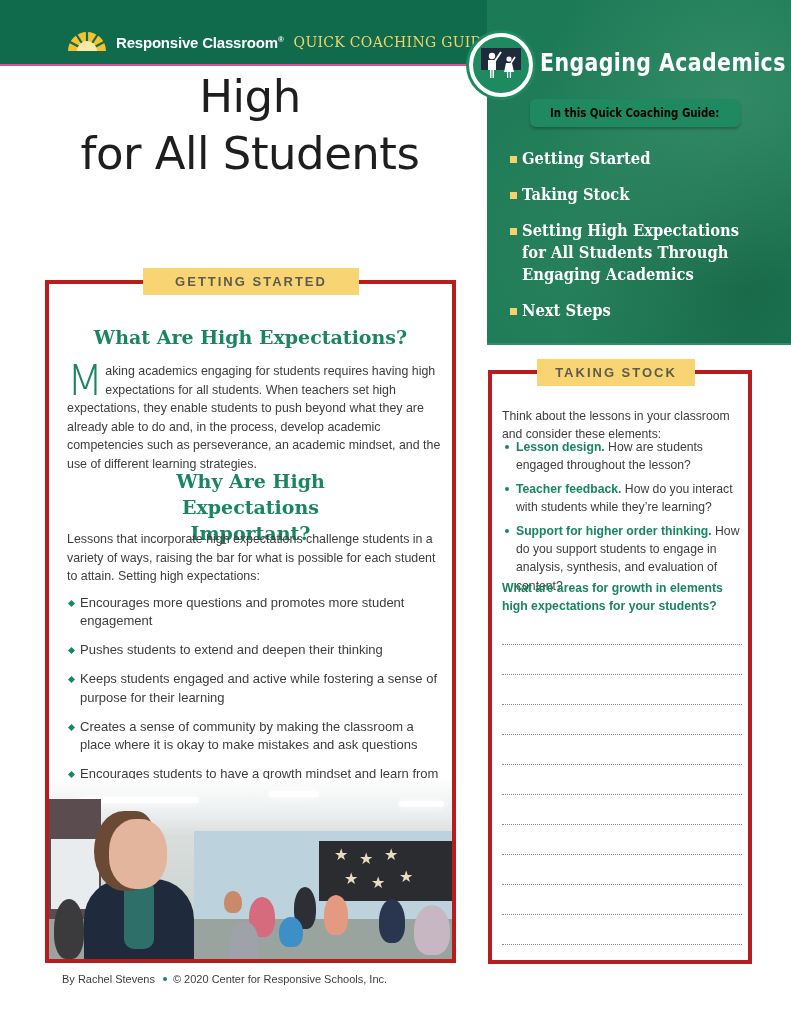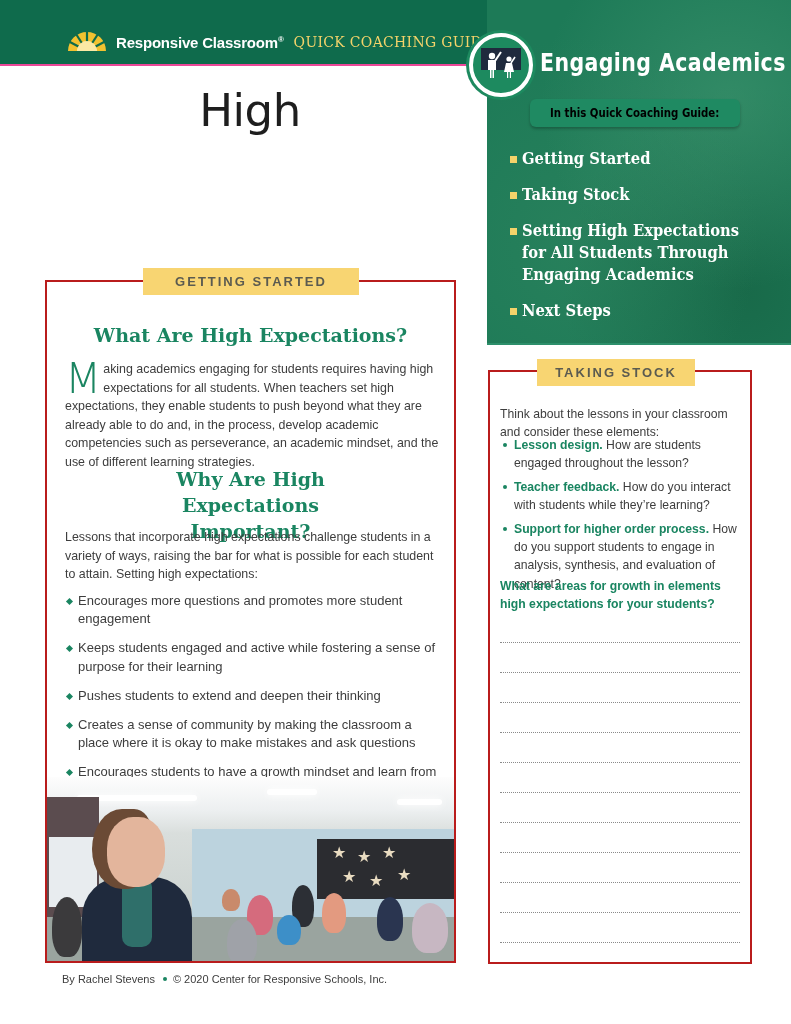--- a/index.html
+++ b/index.html
@@ -58,29 +58,29 @@
   .hero-list li {
     color: #ffffff; font-family: "DejaVu Serif", serif; font-weight: bold;
     font-size: 16px; line-height: 22px; margin-bottom: 14px;
     display: flex;
   }
   .hero-list li .sq { width: 7px; height: 7px; background: #f4d36a; margin: 8px 5px 0 0; flex: none; }
   .hero-list li .txt { transform: scaleX(0.92); transform-origin: left center; display: inline-block; }
 
   
   .main-title {
-    position: absolute; left: 40px; top: 82px; width: 420px;
+    position: absolute; left: 40px; top: 68px; width: 420px;
     text-align: center; color: #1e1e1e;
     font-family: "DejaVu Sans", sans-serif; font-size: 45px; line-height: 57px; font-weight: 500;
     letter-spacing: -0.5px;
   }
 
   
   .box {
-    position: absolute; border: 2px solid #b91c1c;
+    position: absolute; border: 4px solid #b91c1c;
   }
   .box-left { left: 45px; top: 280px; width: 411px; height: 683px; overflow: hidden; }
   .box-right { left: 488px; top: 370px; width: 264px; height: 594px; }
 
   .tab-label {
     position: absolute; background: #f8d572; color: #5b5b50;
     font-weight: bold; letter-spacing: 2px; font-size: 13px;
     display: flex; align-items: center; justify-content: center;
     z-index: 2;
   }
@@ -188,44 +188,45 @@
       <span class="txt">Setting High Expectations for All Students Through Engaging Academics</span>
     </li>
   <li>
       <span class="sq"></span>
       <span class="txt">Next Steps</span>
     </li>
 </ul>
 
 <h1 class="main-title">
   <div>High</div>
+  <div>for All Students</div>
 </h1>
 
 <div class="tab-label tab-left">GETTING STARTED</div>
 <div class="box box-left">
   <div class="h2 sec1-title">What Are High Expectations?</div>
   <div class="body-text sec1-body">
     <span class="dropcap">M</span><span>aking academics engaging for students requires having high expectations for all students. When teachers set high expectations, they enable students to push beyond what they are already able to do and, in the process, develop academic competencies such as perseverance, an academic mindset, and the use of different learning strategies.</span>
   </div>
 
   <div class="h2 sec2-title"><span style="display:inline-block;width:230px;">Why Are High Expectations Important?</span></div>
   <div class="body-text sec2-body">Lessons that incorporate high expectations challenge students in a variety of ways, raising the bar for what is possible for each student to attain. Setting high expectations:</div>
 
   <ul class="bullets">
     <li>
         <span class="dot"></span>
         <span>Encourages more questions and promotes more student engagement</span>
       </li>
     <li>
         <span class="dot"></span>
+        <span>Pushes students to extend and deepen their thinking</span>
+      </li>
+    <li>
+        <span class="dot"></span>
         <span>Keeps students engaged and active while fostering a sense of purpose for their learning</span>
-      </li>
-    <li>
-        <span class="dot"></span>
-        <span>Pushes students to extend and deepen their thinking</span>
       </li>
     <li>
         <span class="dot"></span>
         <span>Creates a sense of community by making the classroom a place where it is okay to make mistakes and ask questions</span>
       </li>
     <li>
         <span class="dot"></span>
         <span>Encourages students to have a growth mindset and learn from challenges</span>
       </li>
   </ul>
@@ -268,21 +269,21 @@
     <li>
         <span class="dot"></span>
         <span><b>Lesson design.</b><span> How are students engaged throughout the lesson?</span></span>
       </li>
     <li>
         <span class="dot"></span>
         <span><b>Teacher feedback.</b><span> How do you interact with students while they’re learning?</span></span>
       </li>
     <li>
         <span class="dot"></span>
-        <span><b>Support for higher order process.</b><span> How do you support students to engage in analysis, synthesis, and evaluation of content?</span></span>
+        <span><b>Support for higher order thinking.</b><span> How do you support students to engage in analysis, synthesis, and evaluation of content?</span></span>
       </li>
   </ul>
   <div class="ts-question">What are areas for growth in elements high expectations for your students?</div>
   <div class="write-lines">
     <div class="ln"></div>
     <div class="ln"></div>
     <div class="ln"></div>
     <div class="ln"></div>
     <div class="ln"></div>
     <div class="ln"></div>

